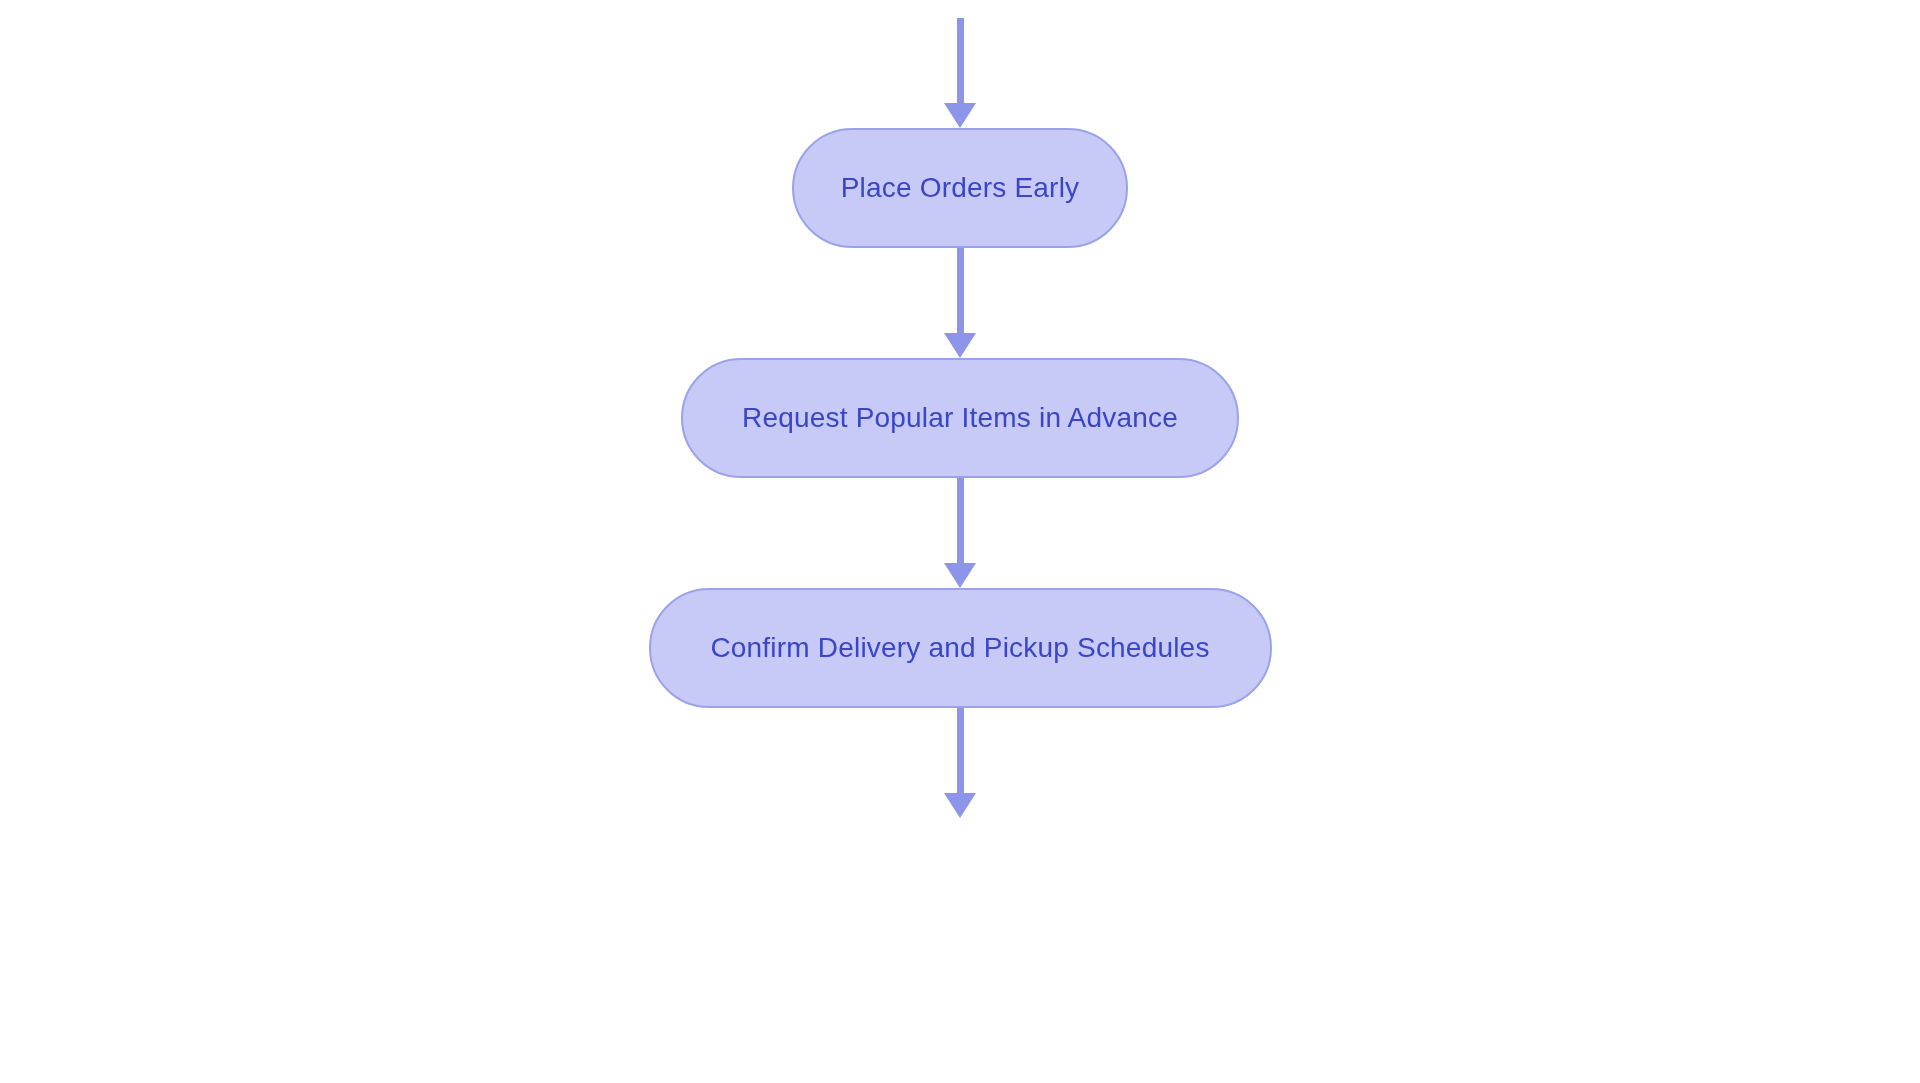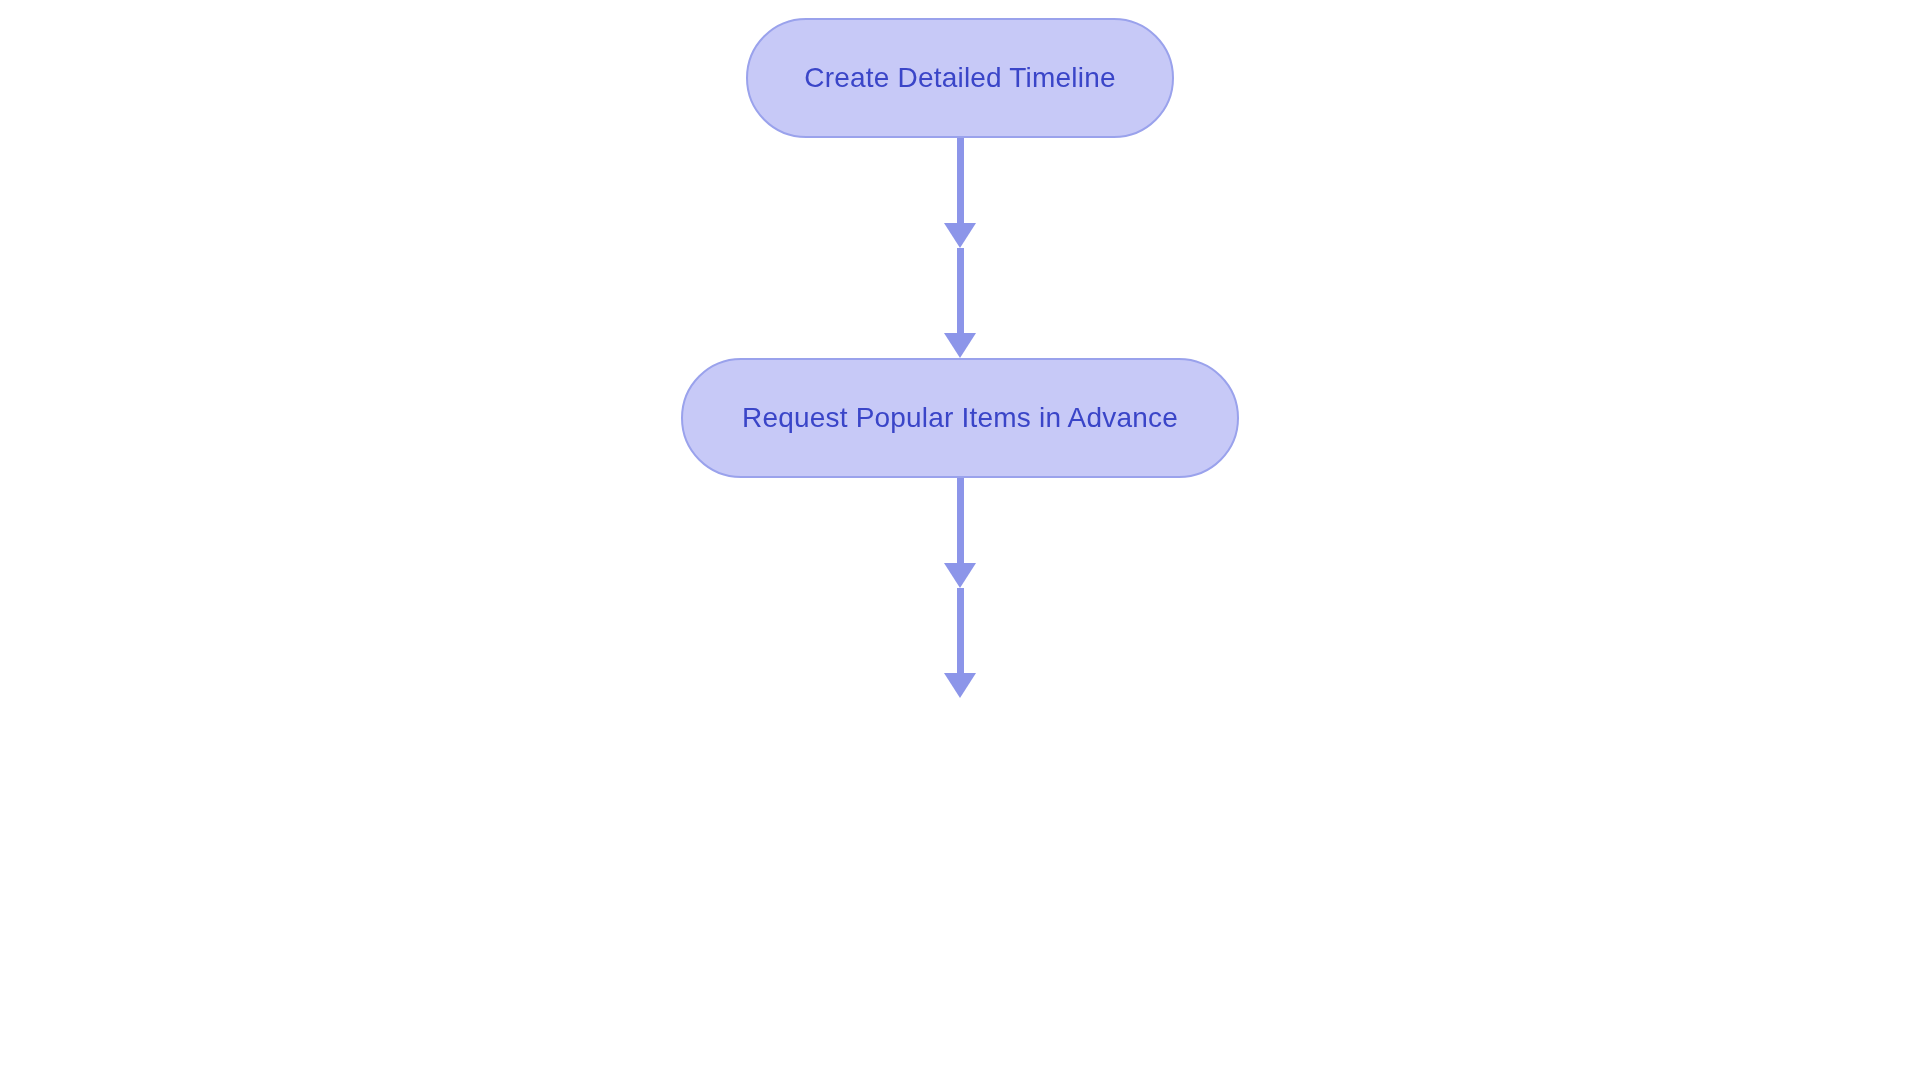--- a/index.html
+++ b/index.html
@@ -61,35 +61,38 @@
     height: 0;
     border-left: 16px solid transparent;
     border-right: 16px solid transparent;
     border-top: 25px solid var(--arrow-color);
   }
 </style>
 </head>
 <body>
 
 <div class="canvas">
-    <div class="flow-node" style="width: 428px;">
-    <span class="node-label">Create Detailed Timeline</span>
-  </div>
     <div class="flow-arrow">
     <div class="arrow-line"></div>
     <div class="arrow-head"></div>
+  </div>
+    <div class="flow-node" style="width: 336px;">
+    <span class="node-label">Place Orders Early</span>
   </div>
     <div class="flow-arrow">
     <div class="arrow-line"></div>
     <div class="arrow-head"></div>
   </div>
     <div class="flow-node" style="width: 558px;">
     <span class="node-label">Request Popular Items in Advance</span>
   </div>
     <div class="flow-arrow">
     <div class="arrow-line"></div>
     <div class="arrow-head"></div>
   </div>
+    <div class="flow-node" style="width: 623px;">
+    <span class="node-label">Confirm Delivery and Pickup Schedules</span>
+  </div>
     <div class="flow-arrow">
     <div class="arrow-line"></div>
     <div class="arrow-head"></div>
   </div>
   </div>
 
 </body></html>

